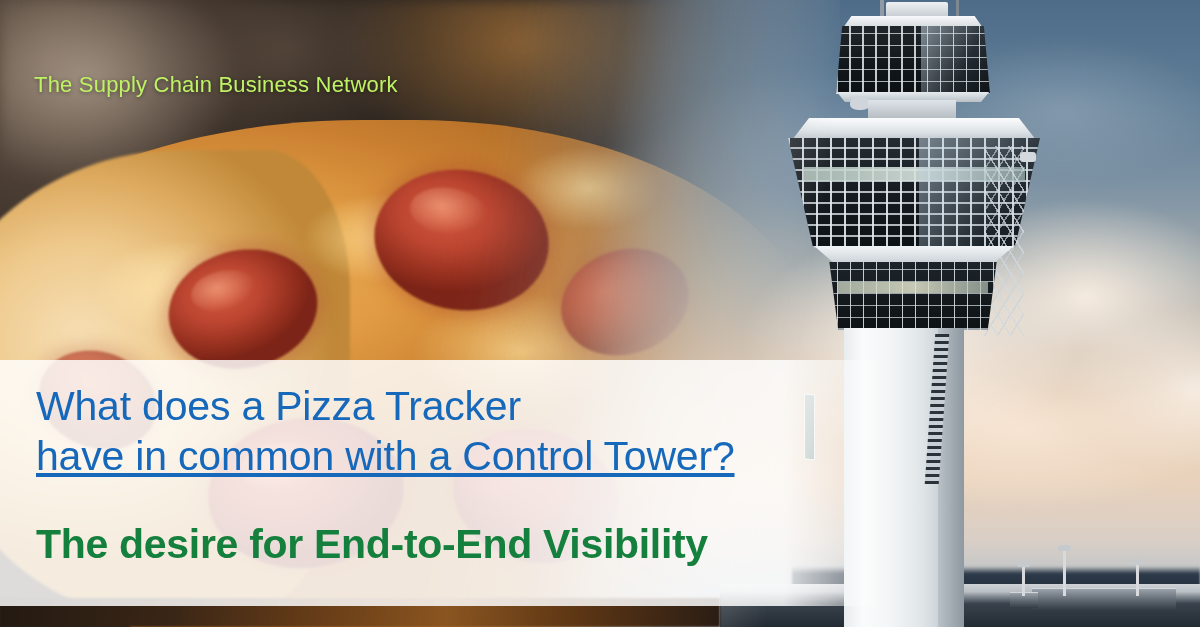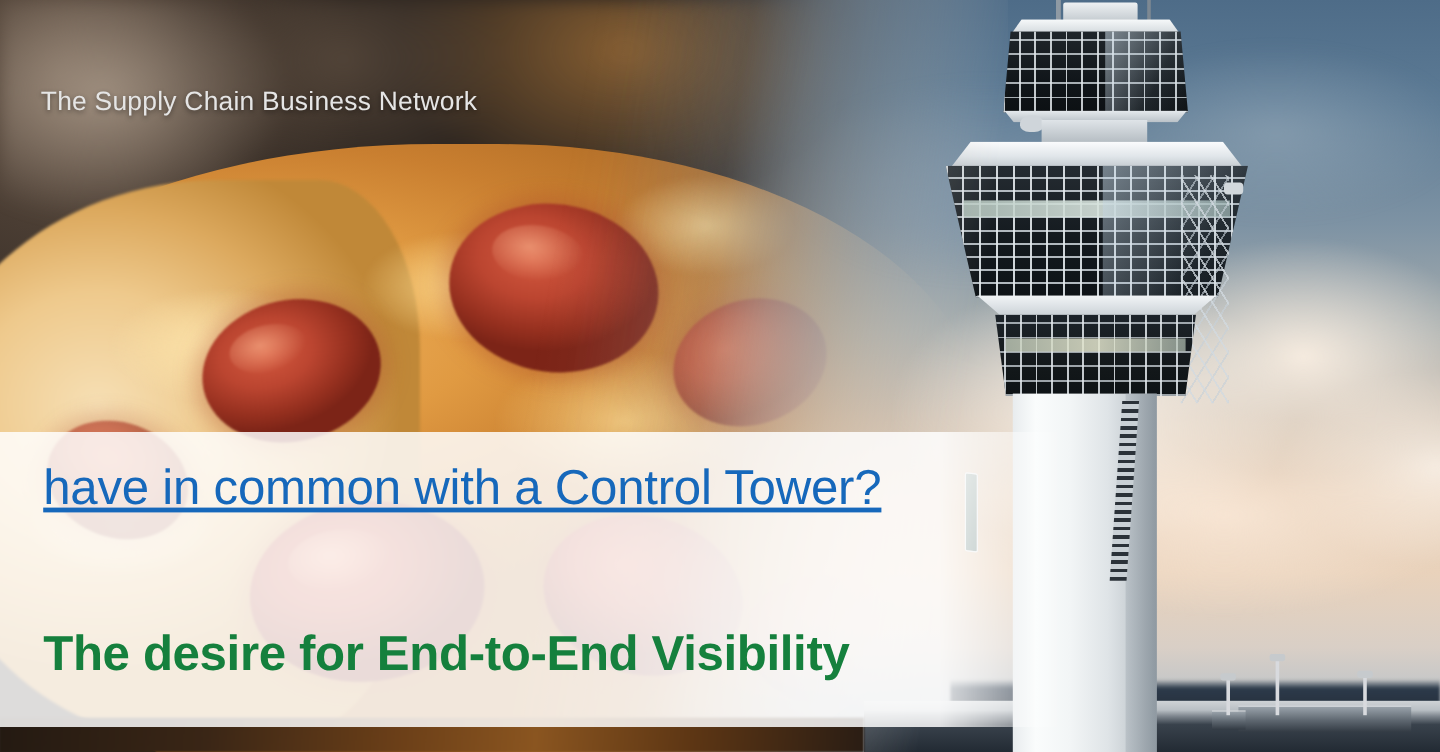--- a/index.html
+++ b/index.html
@@ -276,21 +276,21 @@
   .panel {
     position:absolute; left:0; top:360px; width:890px; height:246px;
     background:rgba(255,255,255,.84);
     -webkit-mask-image:linear-gradient(90deg, #000 0%, #000 88%, rgba(0,0,0,.55) 95%, rgba(0,0,0,0) 100%);
             mask-image:linear-gradient(90deg, #000 0%, #000 88%, rgba(0,0,0,.55) 95%, rgba(0,0,0,0) 100%);
   }
 
   
   .tagline {
     position:absolute; left:34px; top:72px;
-    font-size:22px; font-weight:400; color:#e5e5e5; letter-spacing:.2px;
+    font-size:22px; font-weight:400; color:#bef264; letter-spacing:.2px;
     text-shadow:0 1px 4px rgba(0,0,0,.45);
   }
   .headline {
     position:absolute; left:36px; top:381px; width:830px;
     font-size:41px; line-height:50px; font-weight:400;
     color:#1668bb; letter-spacing:-.2px;
   }
   .headline .l2 { display:block;text-decoration:underline; }
   .subline {
     position:absolute; left:36px; top:519px; width:840px;
@@ -368,19 +368,20 @@
       <div class="pz-fade"></div>
     </div>
   </div>
   <div class="pz-bottom-dark"></div>
 
   <div class="panel"></div>
 
   <div class="tagline">The Supply Chain Business Network</div>
 
   <div class="headline">
+    <span>What does a Pizza Tracker</span>
     <span class="l2">have in common with a Control Tower?</span>
   </div>
 
   <div class="subline">The desire for End-to-End Visibility</div>
 
 
 </div>
 
 </body></html>

